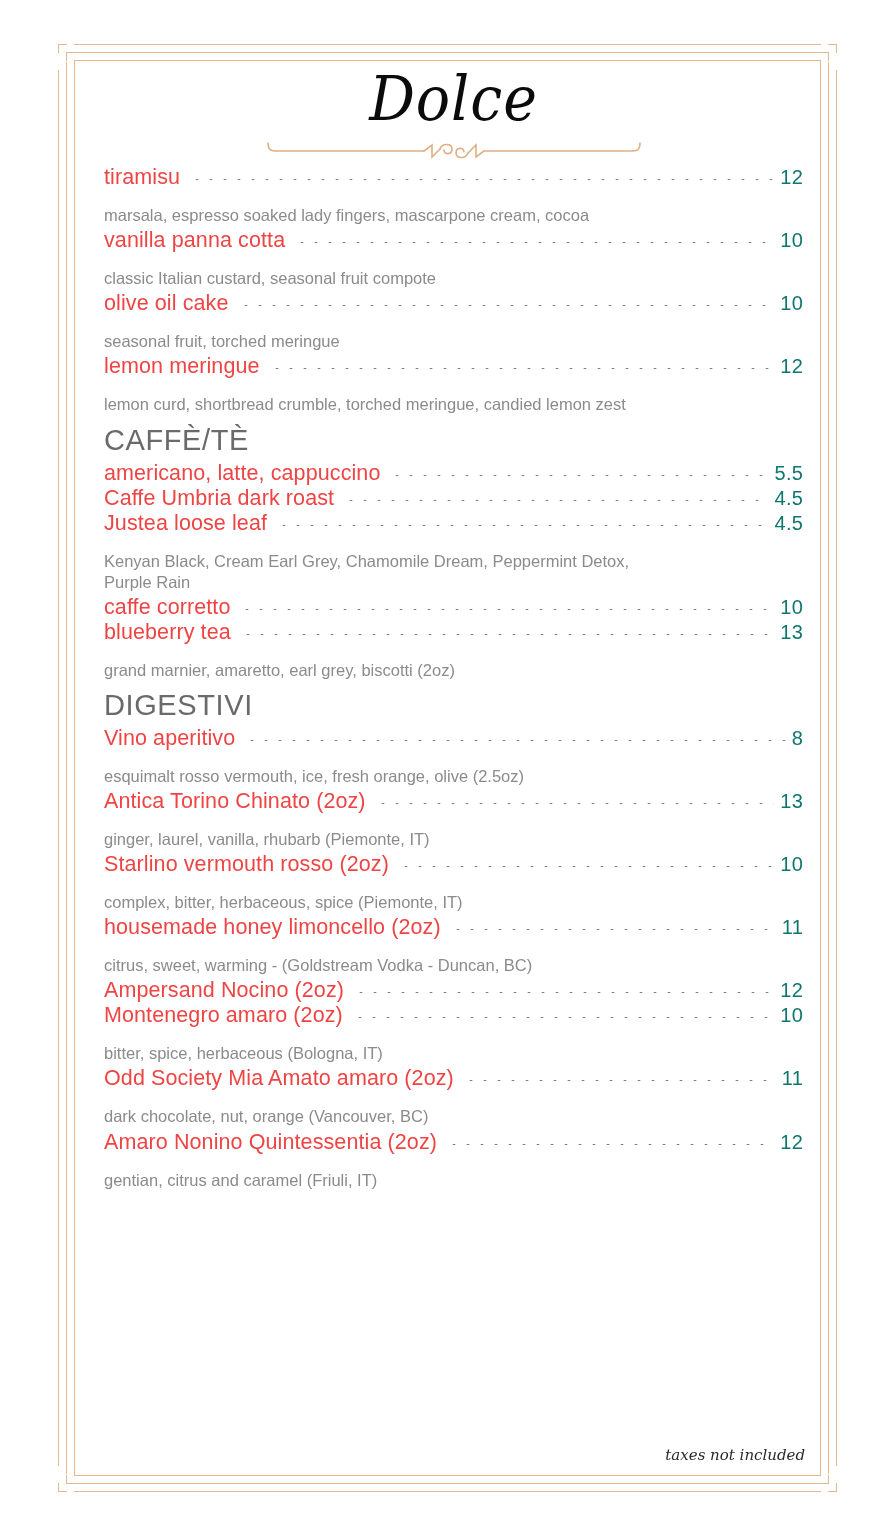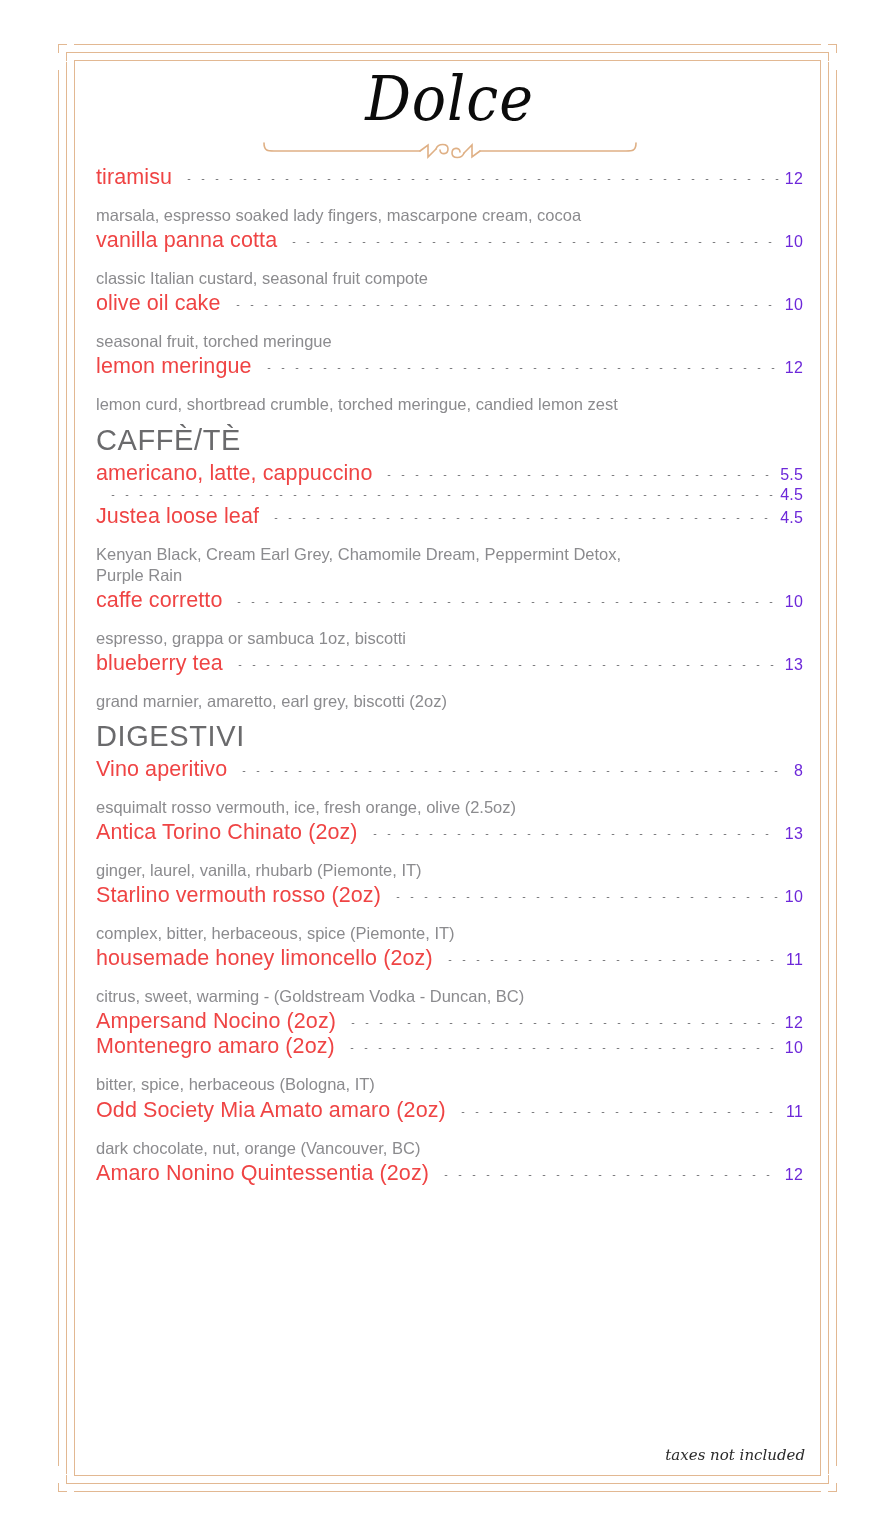--- a/index.html
+++ b/index.html
@@ -51,21 +51,21 @@
   
   .step {
     position: absolute;
     background: #e2b892;
     pointer-events: none;
   }
 
   
   .content {
     position: absolute;
-    left: 4px;
+    left: 12px;
     right: 0;
     top: 0;
     padding: 66px 92px 0 92px;
     box-sizing: border-box;
   }
 
   .menu-title {
     text-align: center;
     font-family: "DejaVu Serif", "Liberation Serif", serif;
     font-style: italic;
@@ -107,23 +107,23 @@
     margin: 0 6px 0 10px;
     height: 1px;
     position: relative;
     top: -4px;
     background-image: radial-gradient(circle, #7d7d80 1.25px, rgba(0,0,0,0) 1.6px);
     background-size: 14px 5px;
     background-position: 0 center;
     background-repeat: repeat-x;
   }
   .row-price {
-    font-size: 16px;
-    font-weight: 400;
-    color: #6d28d9;
+    font-size: 20px;
+    font-weight: 400;
+    color: #0f766e;
     white-space: nowrap;
     letter-spacing: 0.2px;
   }
   .desc {
     font-size: 16.5px;
     font-weight: 400;
     color: #8b8b8e;
     line-height: 1.28;
     max-width: 560px;
     margin: 15px 0 2px 0;
@@ -238,37 +238,37 @@
         <div class="section-head">CAFFÈ/TÈ</div>
 
 
         <div class="row">
           <span class="row-name">americano, latte, cappuccino</span>
           <span class="leader"></span>
           <span class="row-price">5.5</span>
         </div>
 
         <div class="row">
+          <span class="row-name">Caffe Umbria dark roast</span>
           <span class="leader"></span>
           <span class="row-price">4.5</span>
         </div>
 
         <div class="row">
           <span class="row-name">Justea loose leaf</span>
           <span class="leader"></span>
           <span class="row-price">4.5</span>
         </div>
         <div class="desc">Kenyan Black, Cream Earl Grey, Chamomile Dream, Peppermint Detox, Purple Rain</div>
 
         <div class="row">
           <span class="row-name">caffe corretto</span>
           <span class="leader"></span>
           <span class="row-price">10</span>
         </div>
-        <div class="desc">espresso, grappa or sambuca 1oz, biscotti</div>
 
         <div class="row">
           <span class="row-name">blueberry tea</span>
           <span class="leader"></span>
           <span class="row-price">13</span>
         </div>
         <div class="desc">grand marnier, amaretto, earl grey, biscotti (2oz)</div>
       </div>
 
       <div>
@@ -320,20 +320,21 @@
           <span class="leader"></span>
           <span class="row-price">11</span>
         </div>
         <div class="desc">dark chocolate, nut, orange (Vancouver, BC)</div>
 
         <div class="row">
           <span class="row-name">Amaro Nonino Quintessentia (2oz)</span>
           <span class="leader"></span>
           <span class="row-price">12</span>
         </div>
+        <div class="desc">gentian, citrus and caramel (Friuli, IT)</div>
       </div>
 
     </div>
   </div>
 
   <div class="footnote">taxes not included</div>
 
 </div>
 
 </body></html>

